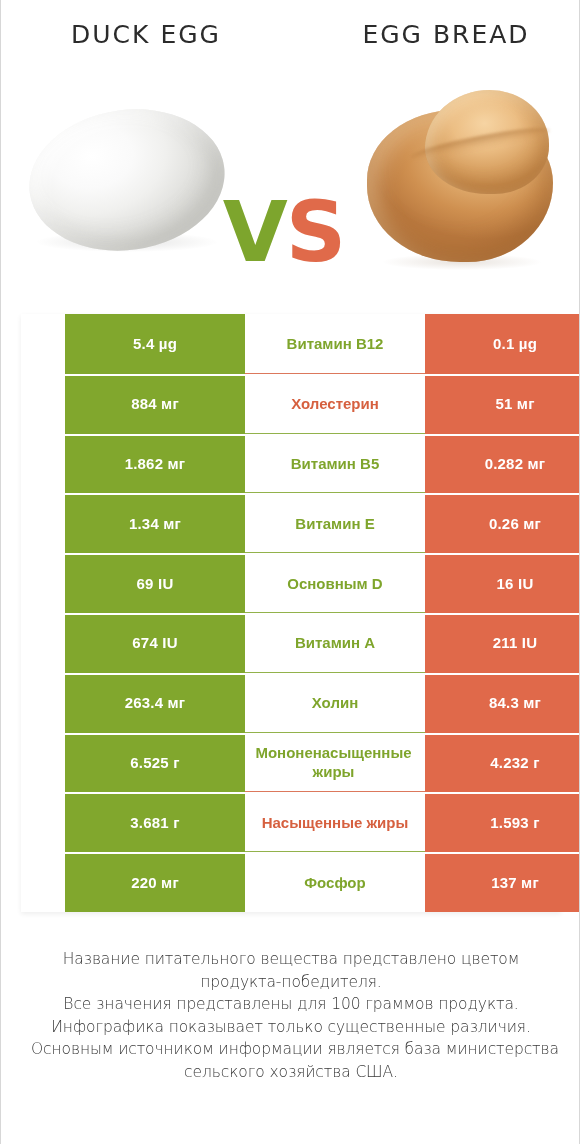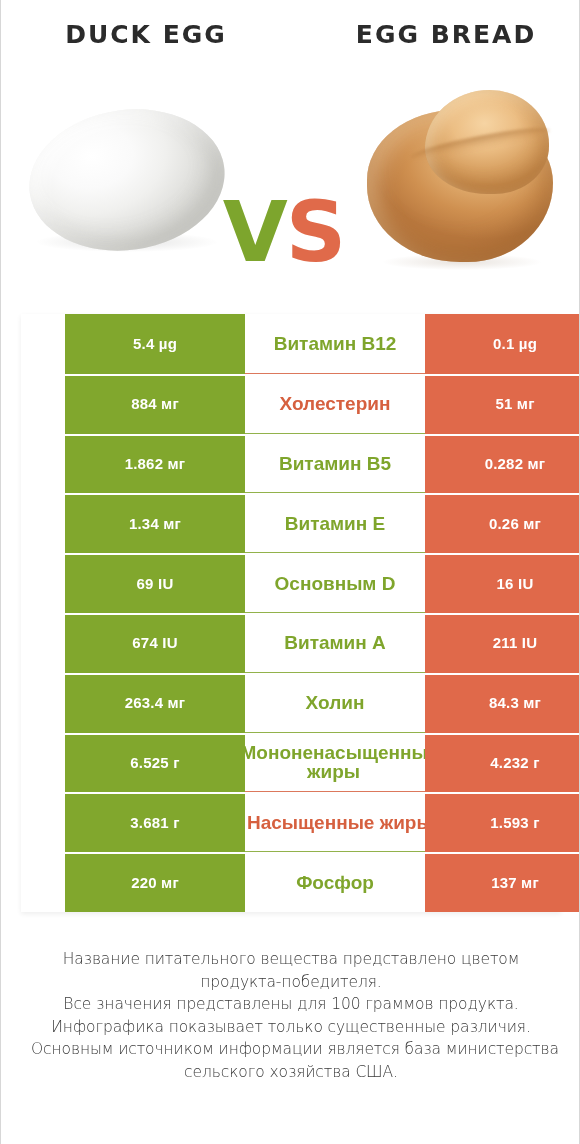--- a/index.html
+++ b/index.html
@@ -29,21 +29,21 @@
     position: absolute;
     top: 20px;
     left: 0;
     width: 580px;
     height: 44px;
   }
   .title {
     position: absolute;
     top: 0;
     font-family: "DejaVu Sans", sans-serif;
-    font-weight: 700;
+    font-weight: 400;
     font-size: 25px;
     letter-spacing: 2.0px;
     color: #2b2b2b;
     text-transform: uppercase;
     white-space: nowrap;
   }
   .title-left  { left: 0;   width: 290px; text-align: center; }
   .title-right { left: 300px; width: 290px; text-align: center; }
 
   
@@ -191,21 +191,21 @@
     letter-spacing: 0.2px;
   }
   .cell-left  { background: #81a72d; }
   .cell-right { background: #e0694a; }
 
   .cell-mid {
     width: 180px;
     flex: 0 0 180px;
     position: relative;
     background: #ffffff;
-    font-size: 19px;
+    font-size: 15px;
     font-weight: bold;
     line-height: 19px;
     padding: 0 2px;
     overflow: visible;
     white-space: nowrap;
     z-index: 1;
   }
   .cell-mid .label-inner {
     width: 100%;
     display: block;

